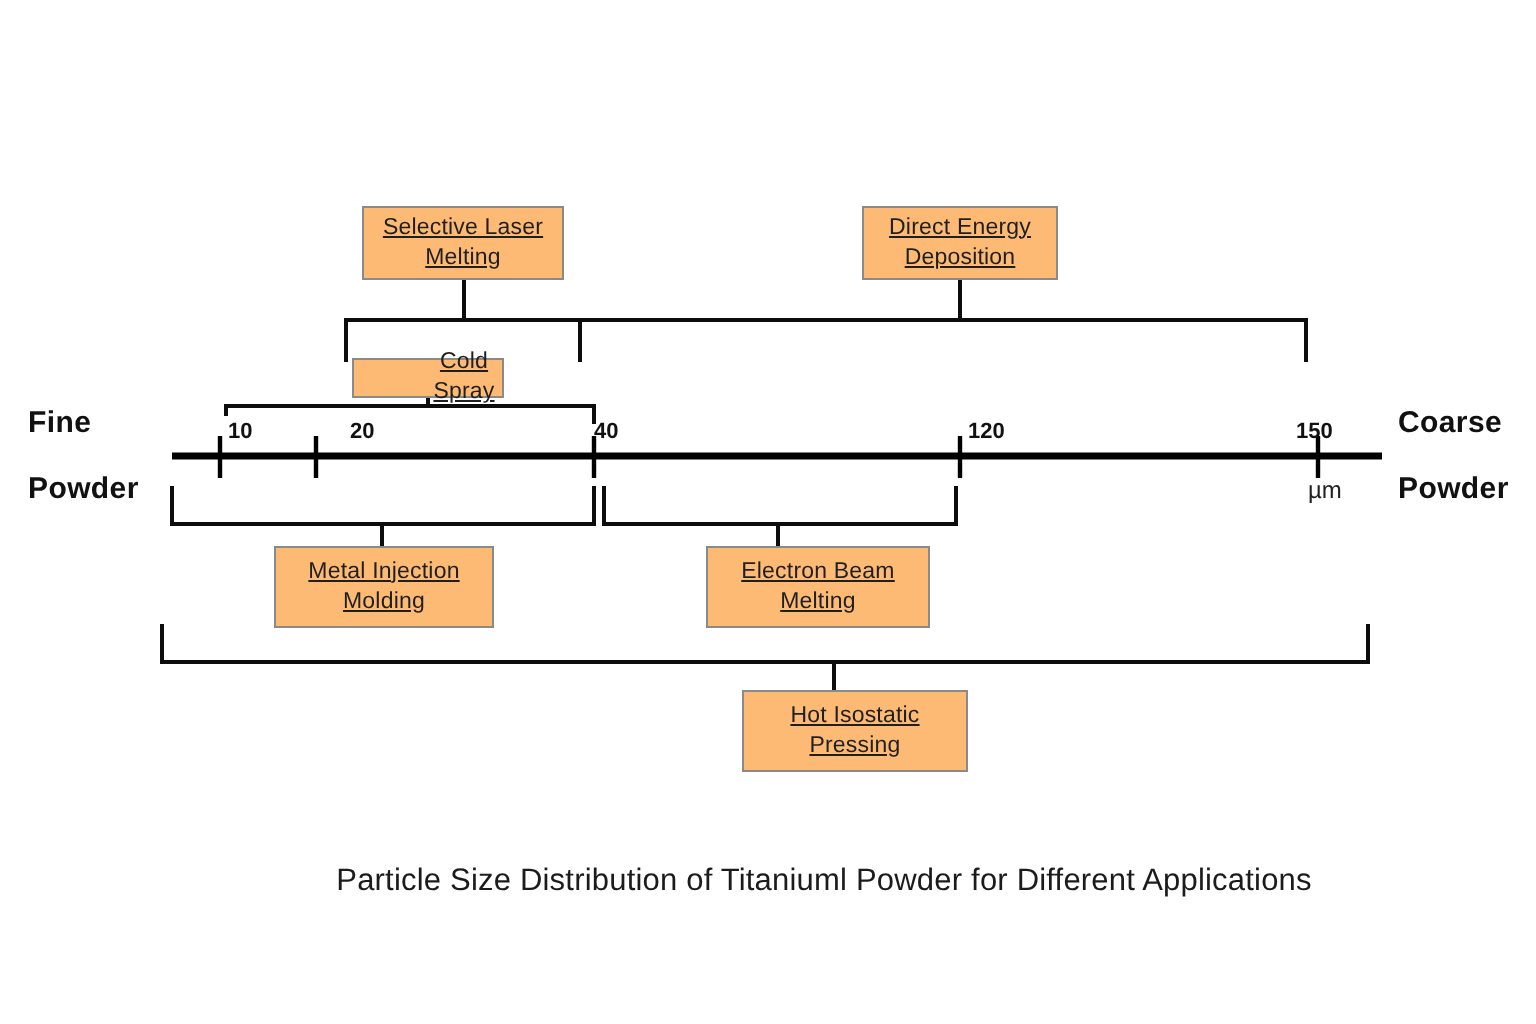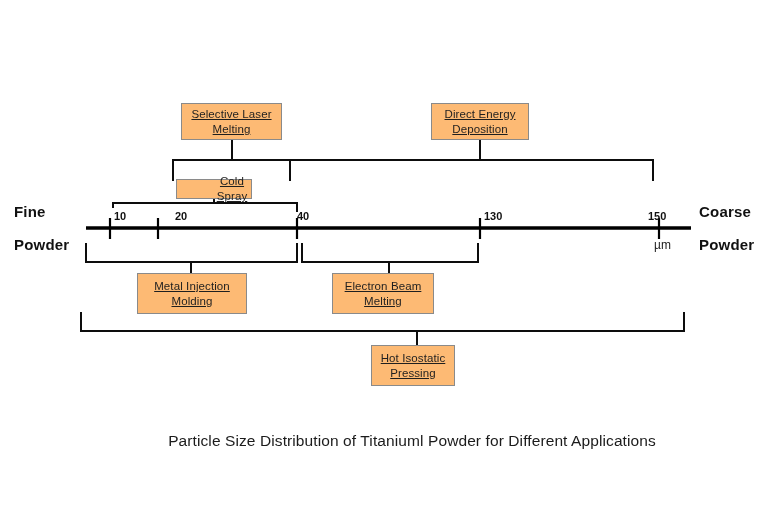--- a/index.html
+++ b/index.html
@@ -116,21 +116,21 @@
     <line x1="389" y1="262" x2="389" y2="273" stroke="#0d0d0d" stroke-width="2"></line>
 
     <path d="M 81 312 L 81 331 L 684 331 L 684 312" fill="none" stroke="#0d0d0d" stroke-width="2"></path>
     <line x1="417" y1="331" x2="417" y2="345" stroke="#0d0d0d" stroke-width="2"></line>
 
   </svg>
 
   <div class="ticklabel" style="left:114px; top:210px;">10</div>
   <div class="ticklabel" style="left:175px; top:210px;">20</div>
   <div class="ticklabel" style="left:297px; top:210px;">40</div>
-  <div class="ticklabel" style="left:484px; top:210px;">130</div>
+  <div class="ticklabel" style="left:484px; top:210px;">120</div>
   <div class="ticklabel" style="left:648px; top:210px;">150</div>
 
   <div class="unitlabel" style="left:654px; top:238px;">µm</div>
 
   <div class="sidelabel" style="left:14px; top:203px;text-align:center;">Fine</div>
   <div class="sidelabel" style="left:14px; top:236px;">Powder</div>
 
   <div class="sidelabel" style="left:699px; top:203px;">Coarse</div>
   <div class="sidelabel" style="left:699px; top:236px;">Powder</div>
 
@@ -138,21 +138,21 @@
 Melting</div>
 
   <div class="pbox" style="left:431px; top:103px; width:98px; height:37px;">Direct Energy
 Deposition</div>
 
   <div class="pbox" style="left:176px; top:179px; width:76px; height:20px;padding-left:36px;">Cold Spray</div>
 
   <div class="pbox" style="left:137px; top:273px; width:110px; height:41px;">Metal Injection
 Molding</div>
 
-  <div class="pbox" style="left:332px; top:273px; width:102px; height:41px;">Electron Beam
+  <div class="pbox" style="left:353px; top:273px; width:112px; height:41px;">Electron Beam
 Melting</div>
 
-  <div class="pbox" style="left:371px; top:345px; width:84px; height:41px;">Hot Isostatic
+  <div class="pbox" style="left:371px; top:345px; width:113px; height:41px;">Hot Isostatic
 Pressing</div>
 
   <div class="diagram-title">Particle Size Distribution of Titaniuml Powder for Different Applications</div>
 
 </div>
 
 </body></html>

